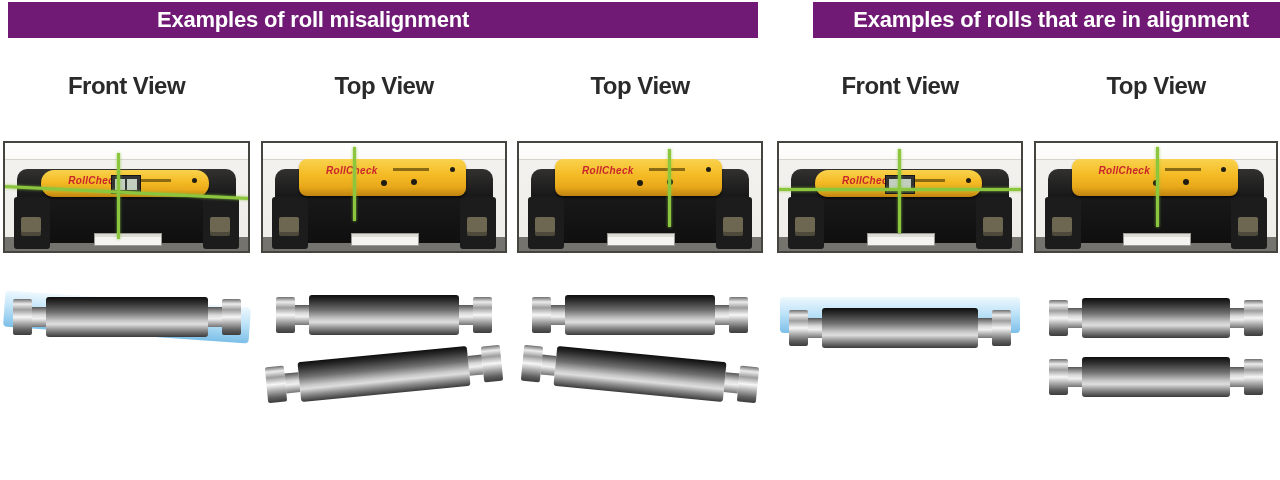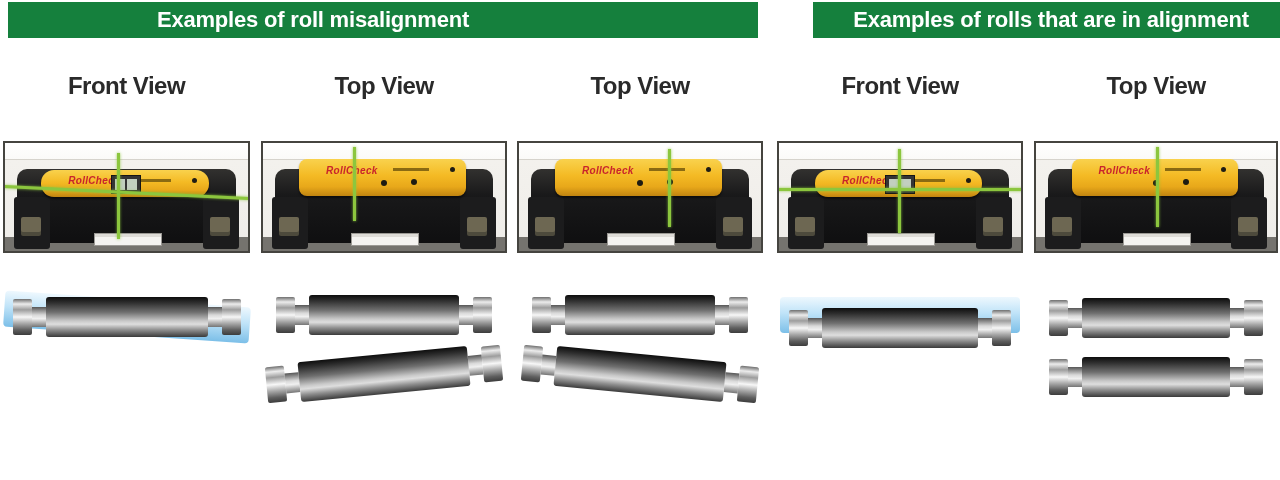--- a/index.html
+++ b/index.html
@@ -1,20 +1,20 @@
 <!DOCTYPE html>
 <html><head>
 <meta charset="utf-8">
 <style>
   html,body{margin:0;padding:0;background:#ffffff;}
   .page{position:relative;width:1280px;height:480px;background:#ffffff;overflow:hidden;
         font-family:"Liberation Sans",sans-serif;}
 
   
-  .bar{position:absolute;top:2px;height:36px;background:#15803d;color:#ffffff;
+  .bar{position:absolute;top:2px;height:36px;background:#701a75;color:#ffffff;
        display:flex;align-items:center;justify-content:center;}
   .bar span{font-size:22px;font-weight:bold;letter-spacing:-0.2px;}
   .bar-left{left:8px;width:750px;}
   .bar-left span{transform:translateX(-70px);}
   .bar-right{left:778px;width:500px;margin-left:35px;}
   .bar-right span{transform:translateX(-12px);}
 
   
   .panel{position:absolute;top:0;height:480px;}
   .p1{left:3px;width:247px;}

